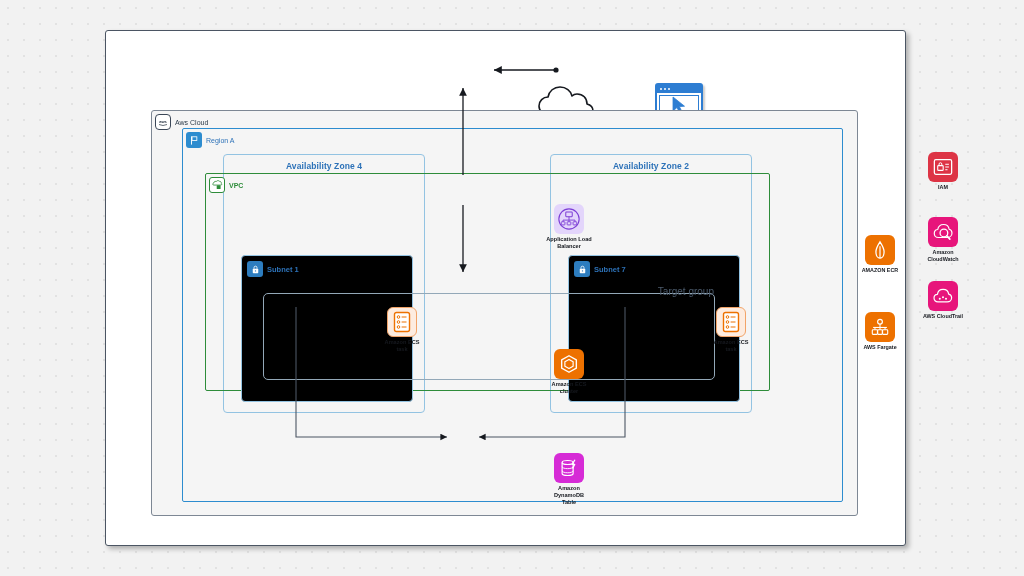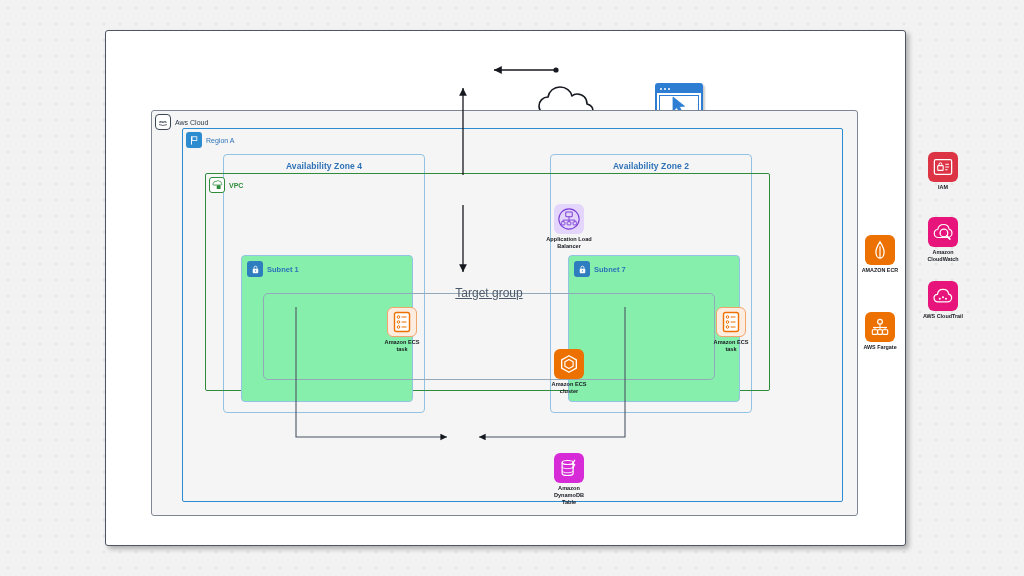--- a/index.html
+++ b/index.html
@@ -55,33 +55,33 @@
   }
 
   .vpc {
     left: 22px; top: 44px; width: 565px; height: 218px;
     border: 1.2px solid #2e8c3a; border-radius: 2px;
     background: transparent;
   }
 
   .subnet {
     border: 1px solid #93c3e2; border-radius: 4px;
-    background: #86efac;
+    background: #000000;
   }
   .subnet1 { left: 35px; top: 81px; width: 172px; height: 147px; }
   .subnet2 { left: 362px; top: 81px; width: 172px; height: 147px; }
 
   .target-group {
     left: 57px; top: 119px; width: 452px; height: 87px;
     border: 1px solid #93a8b8; border-radius: 5px;
     background: transparent;
   }
   .target-group-label {
-    position: absolute; top: -8px; left: 0; right: 0; text-align: center;
-    font-size: 12px; color: #4b5a6b; background: transparent; text-decoration: underline;
+    position: absolute; top: -8px; left: 0; right: 0; text-align: right;
+    font-size: 10px; color: #4b5a6b; background: transparent;
   }
 
   
   .badge-row {
     position: absolute; display: flex; align-items: center; gap: 4px;
   }
   .badge-icon {
     width: 16px; height: 16px; border-radius: 3px;
     display: flex; align-items: center; justify-content: center;
     flex: 0 0 auto;

